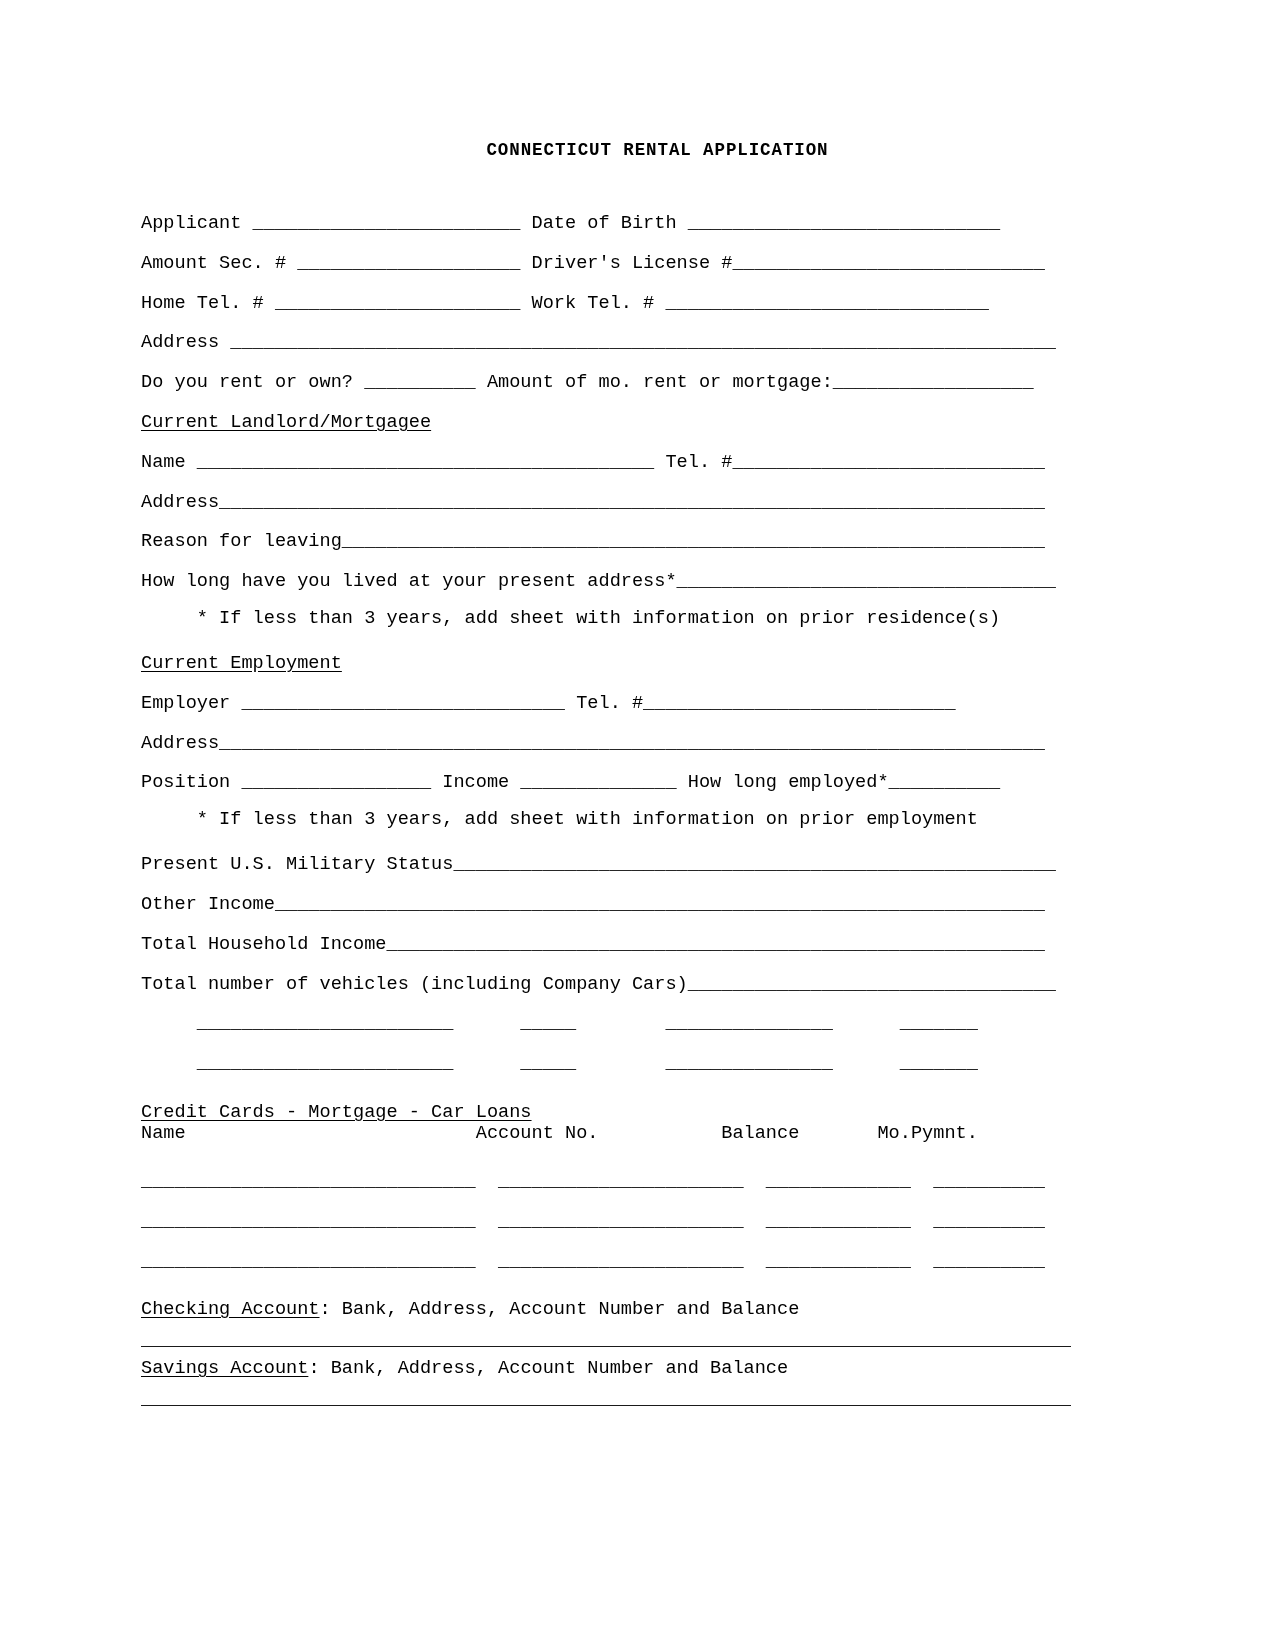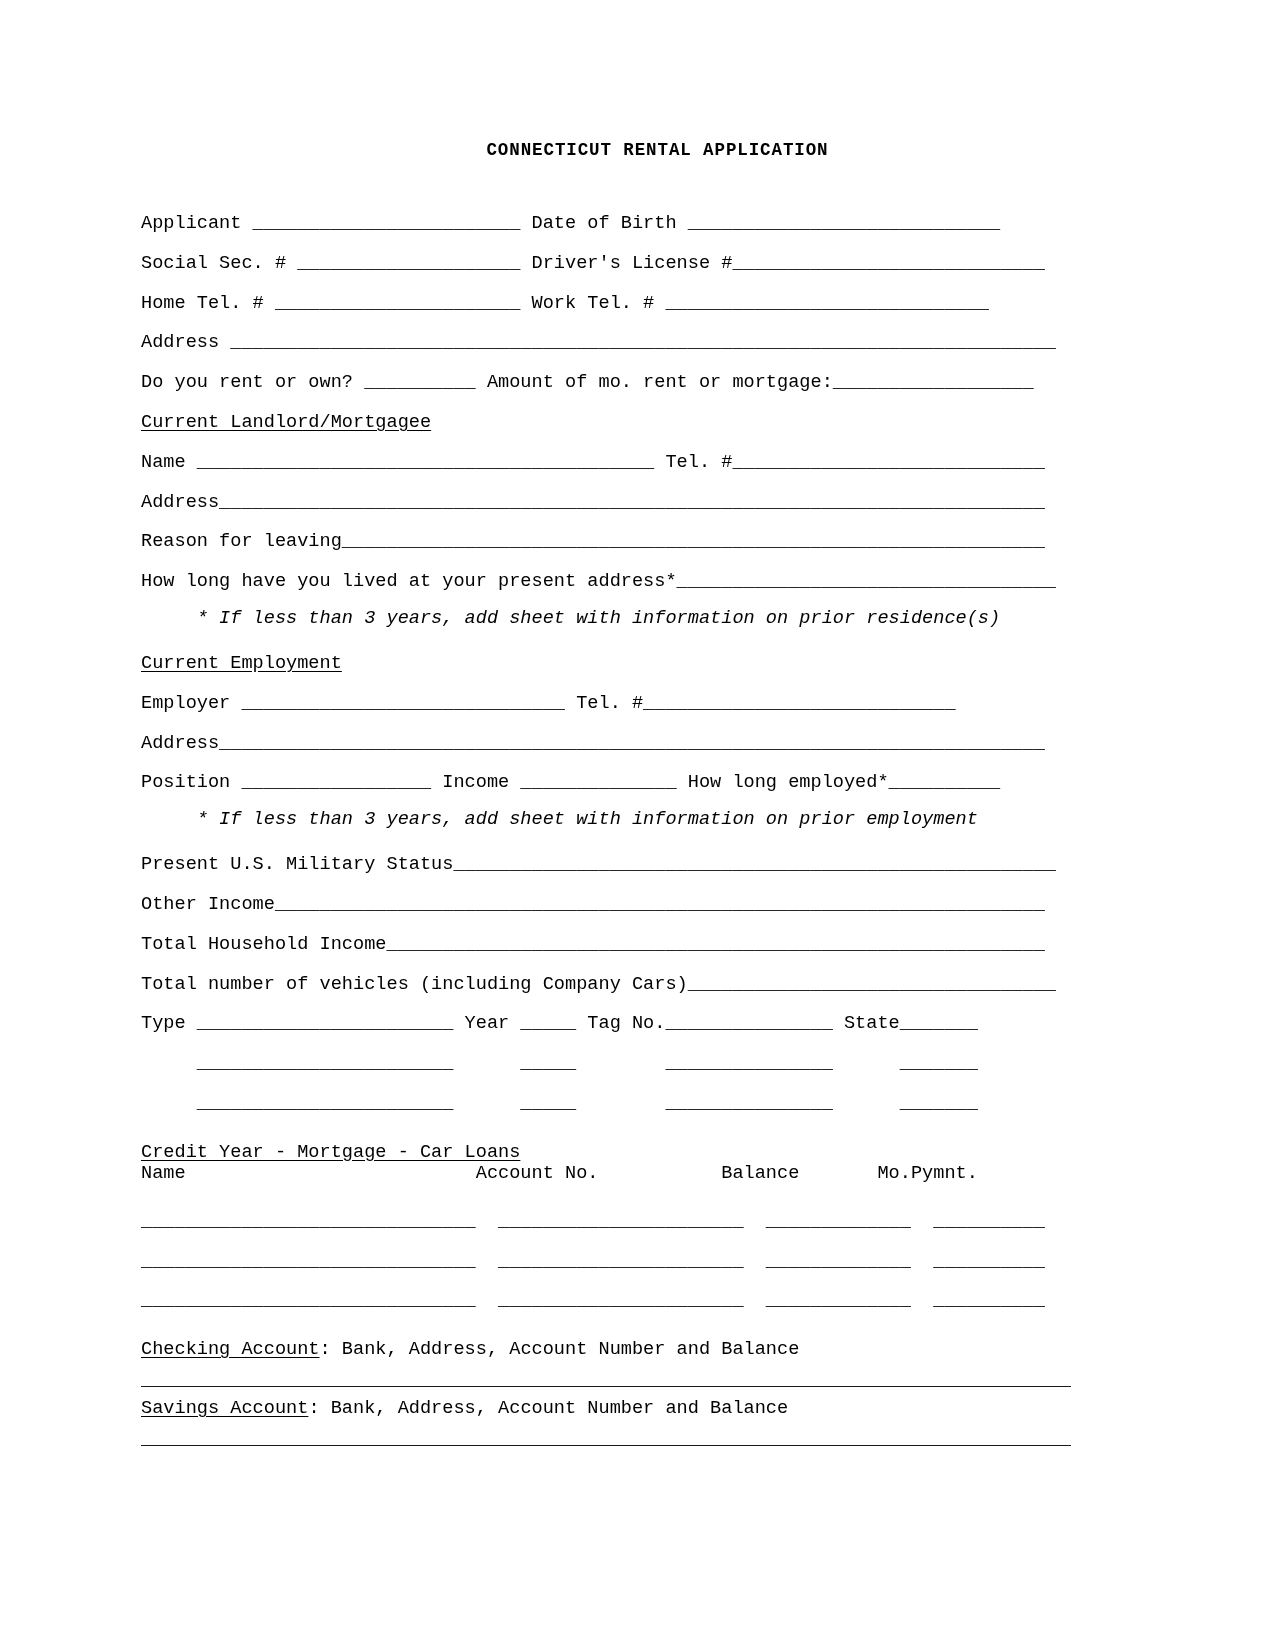--- a/index.html
+++ b/index.html
@@ -41,21 +41,20 @@
     font-size: 18.6px;
     line-height: 39.8px;
     white-space: pre;
     letter-spacing: 0px;
   }
   .ln.tight {
     line-height: 21px;
   }
   .ln.sub {
     line-height: 33px;
-    font-style: italic;
   }
   .spacer-sm { height: 18px; }
   .spacer-xs { height: 9px; }
   .u {
     text-decoration: underline;
     text-underline-offset: 3px;
   }
   .rule {
     border: none;
     border-top: 1.6px solid #1a1a1a;
@@ -67,21 +66,21 @@
 </head>
 <body>
 
 <div class="page">
 
   <div class="title">CONNECTICUT RENTAL APPLICATION</div>
 
   <div class="body-area">
 
     <div class="ln">Applicant ________________________ Date of Birth ____________________________</div>
-    <div class="ln">Social Sec. # ____________________ Driver's License #____________________________</div>
+    <div class="ln">Amount Sec. # ____________________ Driver's License #____________________________</div>
     <div class="ln">Home Tel. # ______________________ Work Tel. # _____________________________</div>
     <div class="ln">Address __________________________________________________________________________</div>
     <div class="ln">Do you rent or own? __________ Amount of mo. rent or mortgage:__________________</div>
 
     <div class="ln"><span class="u">Current Landlord/Mortgagee</span></div>
 
     <div class="ln">Name _________________________________________ Tel. #____________________________</div>
     <div class="ln">Address__________________________________________________________________________</div>
     <div class="ln">Reason for leaving_______________________________________________________________</div>
     <div class="ln">How long have you lived at your present address*__________________________________</div>
@@ -96,27 +95,26 @@
     <div class="ln">Position _________________ Income ______________ How long employed*__________</div>
     <div class="ln sub">     * If less than 3 years, add sheet with information on prior employment</div>
 
     <div class="spacer-xs"></div>
 
     <div class="ln">Present U.S. Military Status______________________________________________________</div>
     <div class="ln">Other Income_____________________________________________________________________</div>
     <div class="ln">Total Household Income___________________________________________________________</div>
     <div class="ln">Total number of vehicles (including Company Cars)_________________________________</div>
 
-    <div class="ln">Type _______________________ Year _____ Tag No._______________ State_______</div>
     <div class="ln">     _______________________      _____        _______________      _______</div>
     <div class="ln">     _______________________      _____        _______________      _______</div>
 
     <div class="spacer-sm"></div>
 
-    <div class="ln tight"><span class="u">Credit Year - Mortgage - Car Loans</span></div>
+    <div class="ln tight"><span class="u">Credit Cards - Mortgage - Car Loans</span></div>
     <div class="ln tight">Name                          Account No.           Balance       Mo.Pymnt.</div>
 
     <div class="spacer-sm"></div>
 
     <div class="ln">______________________________  ______________________  _____________  __________</div>
     <div class="ln">______________________________  ______________________  _____________  __________</div>
     <div class="ln">______________________________  ______________________  _____________  __________</div>
 
     <div class="spacer-xs"></div>
 

